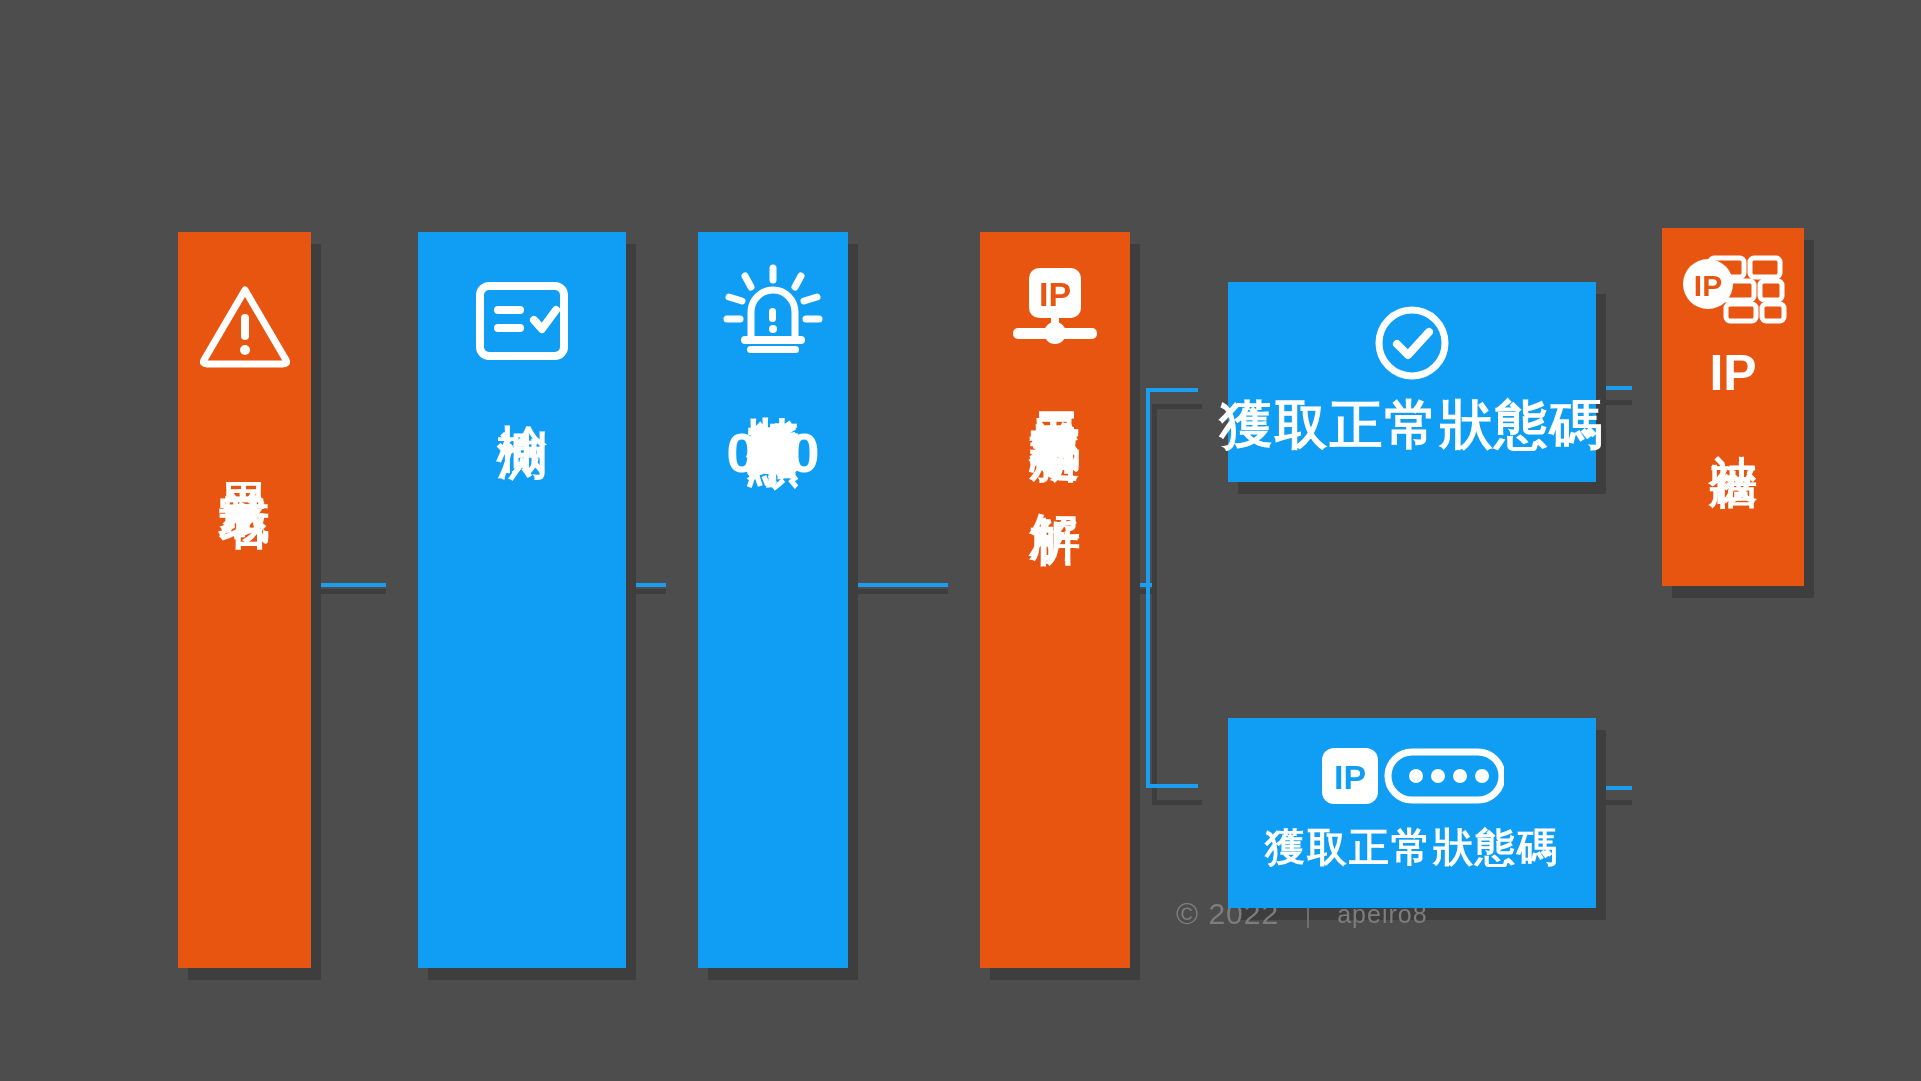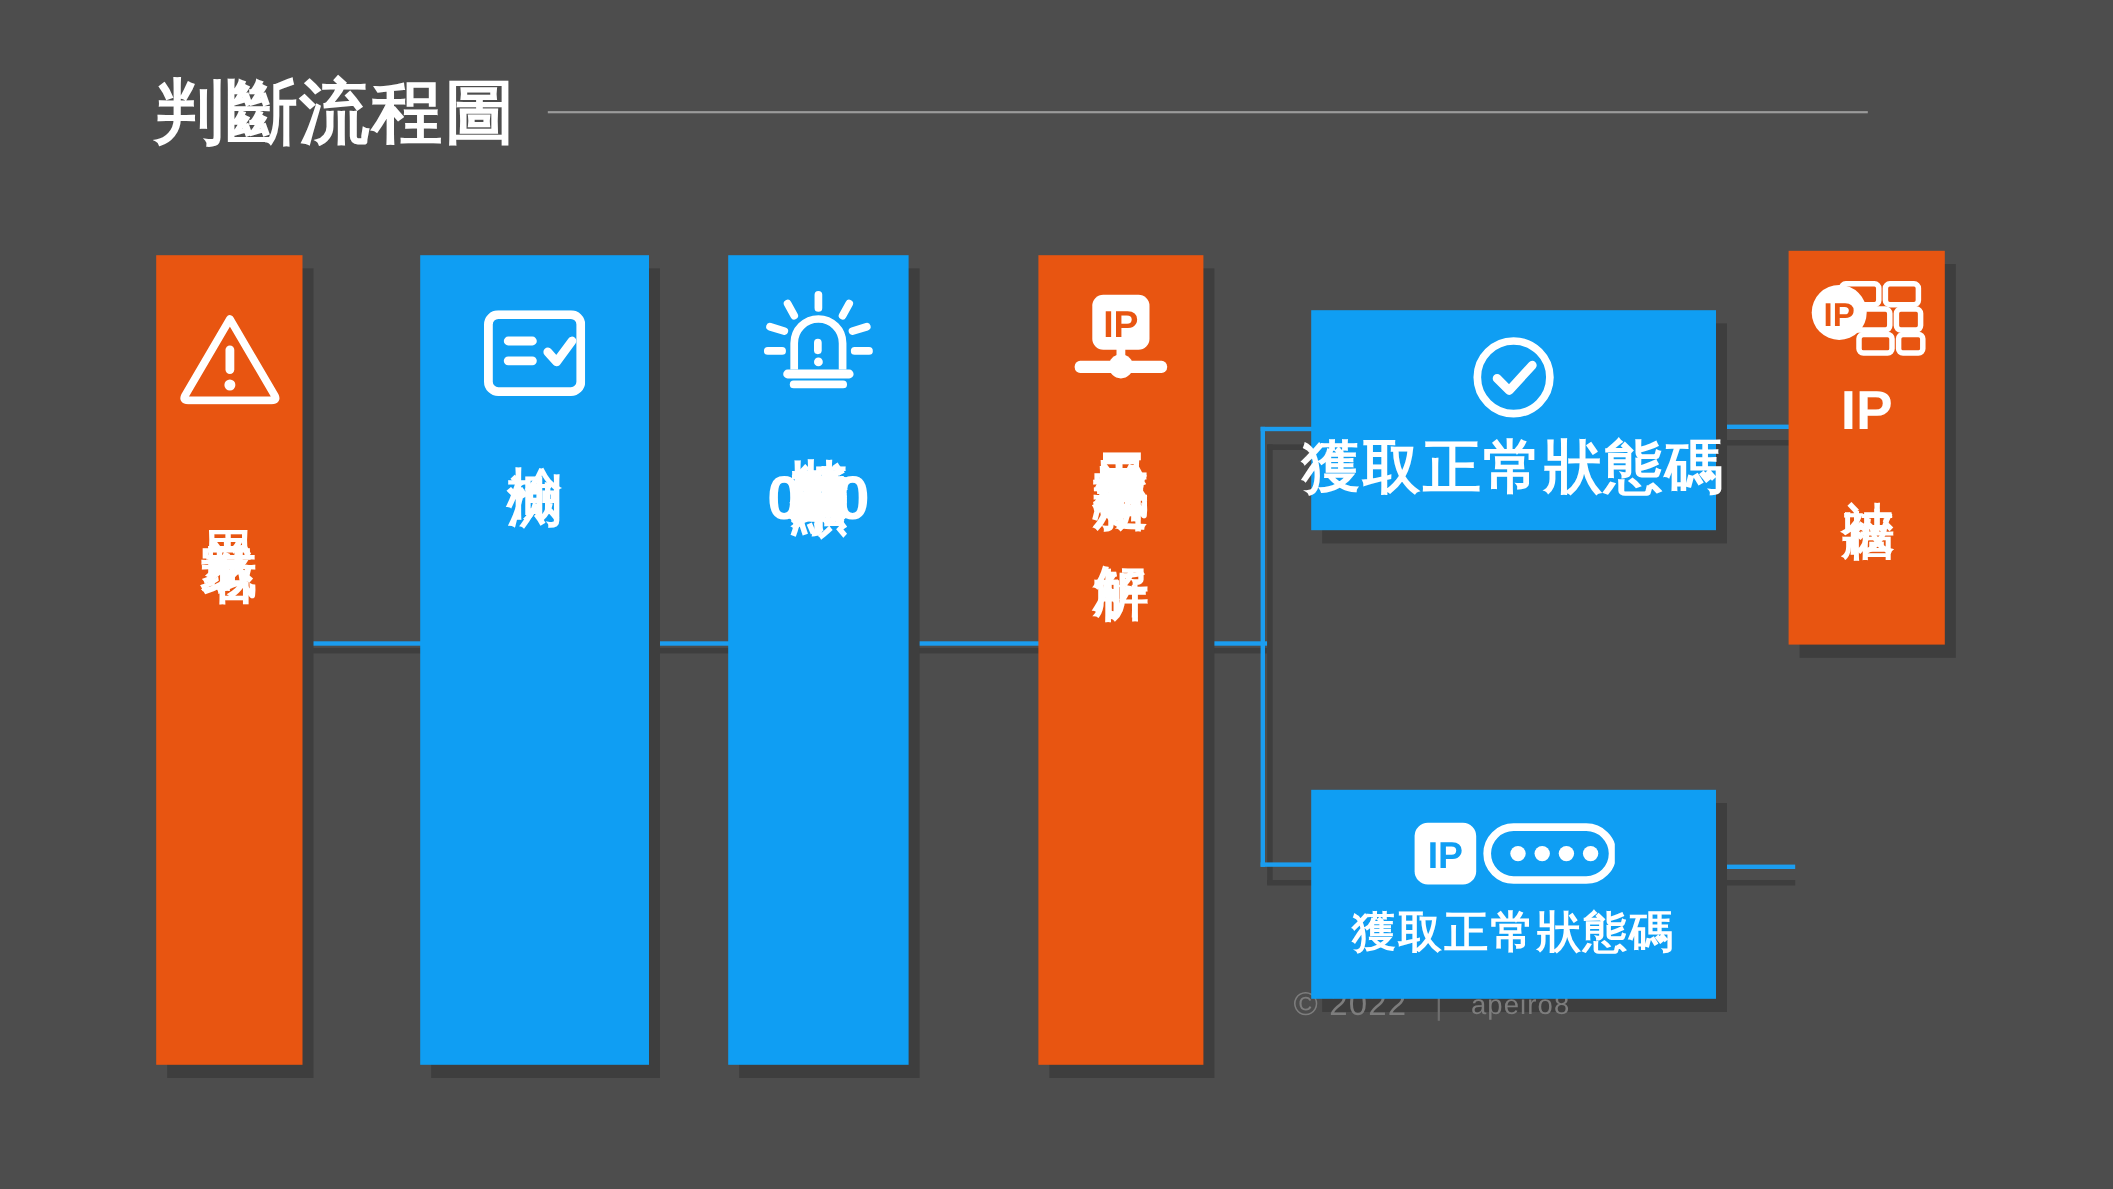--- a/index.html
+++ b/index.html
@@ -22,21 +22,21 @@
   
   #wires { position:absolute; inset:0; }
   .wire { position:absolute; background:#1b9df0; }
   .wire.h { height:4px; }
   .wire.v { width:4px; }
   .wshadow { position:absolute; background:#3e3e3e; }
   .wshadow.h { height:5px; }
   .wshadow.v { width:5px; }
 
   
-  .node { position:absolute; display:flex; flex-direction:column; align-items:center; }
+  .node { position:absolute; display:flex; flex-direction:column; align-items:center;margin-left:36px; }
   .node .shadow { position:absolute; left:10px; top:12px; right:-10px; bottom:-12px; background:#3e3e3e; z-index:0; }
   .node .body {
     position:relative; z-index:1; width:100%; height:100%;
     display:flex; flex-direction:column; align-items:center;
   }
   .orange .body { background:#e85511; }
   .blue   .body { background:#0f9ef3; }
 
   .icon-wrap { display:flex; align-items:center; justify-content:center; }
   .vtext {
@@ -44,21 +44,21 @@
     color:#fff; font-weight:bold; line-height:1.18; letter-spacing:6px;
     text-align:left; white-space:nowrap;
   }
   .vtext.mixed { text-orientation:mixed; }
   .htext { color:#fff; font-weight:bold; letter-spacing:2px; white-space:nowrap; }
   .latin { color:#fff; font-weight:bold; letter-spacing:0px; }
 
   
   #node-1 { left:142px; top:232px; width:133px; height:736px; }
   #node-2 { left:382px; top:232px; width:208px; height:736px; }
-  #node-3 { left:662px; top:232px; width:164px; height:736px; }
+  #node-3 { left:662px; top:232px; width:150px; height:736px; }
   #node-4 { left:944px; top:232px; width:150px; height:736px; }
   #node-5 { left:1192px; top:282px; width:368px; height:200px; }
   #node-6 { left:1192px; top:718px; width:368px; height:190px; }
   #node-7 { left:1626px; top:228px; width:142px; height:358px; }
   #node-8 { left:1626px; top:622px; width:142px; height:356px; }
 
   #node-1 .icon-wrap { margin-top:52px; }
   #node-1 .vtext { margin-top:74px; font-size:50px; }
 
   #node-2 .icon-wrap { margin-top:50px; }
@@ -93,24 +93,20 @@
   }
   #watermark .sep { width:2px; height:28px; background:#6f6f6f; }
   #wm-brand { font-size:25px; letter-spacing:1px; }
   svg { display:block; }
 </style>
 </head>
 <body>
 
 <div id="stage">
 
-  <div id="title-row">
-    <div id="title-text">判斷流程圖</div>
-    <div id="title-rule"></div>
-  </div>
 
   <div id="wires">
 
     <div class="wshadow h" style="left:276px; top:589px; width:110px;"></div>
     <div class="wire h" style="left:276px; top:583px; width:110px;"></div>
 
     <div class="wshadow h" style="left:590px; top:589px; width:76px;"></div>
     <div class="wire h" style="left:590px; top:583px; width:76px;"></div>
 
     <div class="wshadow h" style="left:812px; top:589px; width:136px;"></div>

